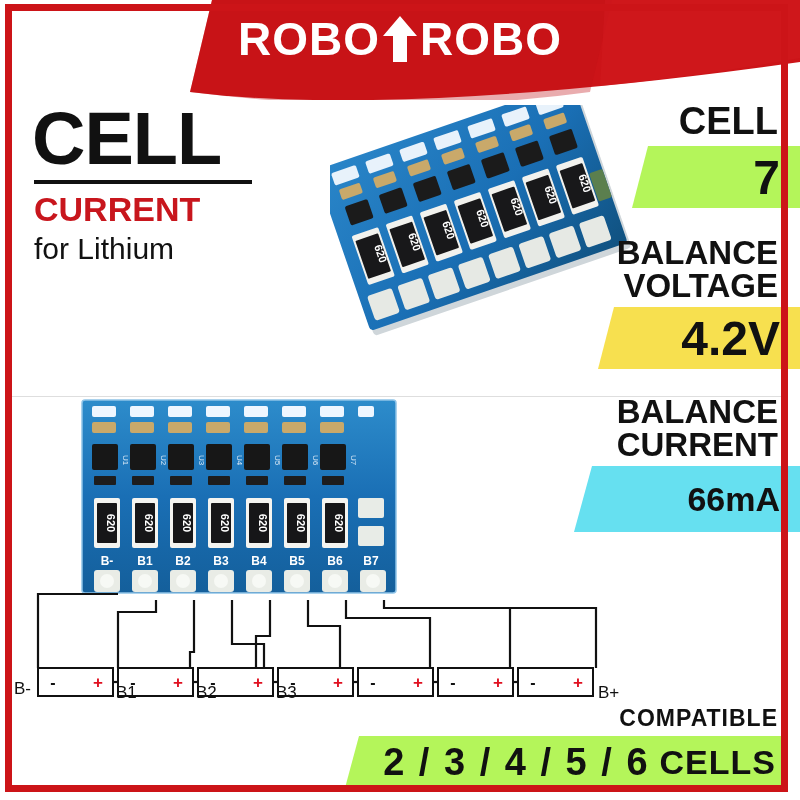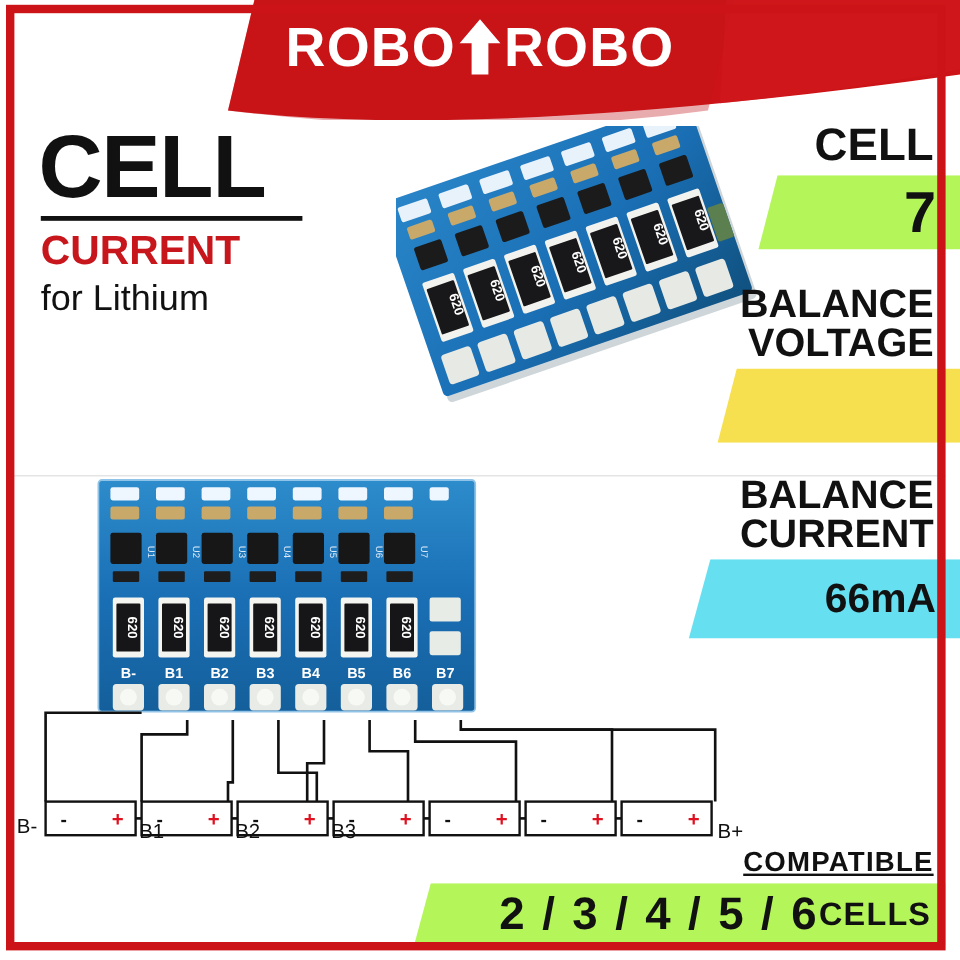--- a/index.html
+++ b/index.html
@@ -108,38 +108,37 @@
     background: #dedede; z-index: 5;
   }
 
   
   .compat { position: absolute; left: 0; bottom: 12px; width: 800px; z-index: 20; }
   .compat-label {
     text-align: right; padding-right: 22px;
     font-size: 23px; font-weight: bold; color: #111111;
     letter-spacing: 1px; margin-bottom: 4px;
     font-family: "Liberation Sans", sans-serif;
-    text-decoration: underline;
   }
   .compat-band {
     position: relative; height: 52px; margin-left: 345px; margin-right: 12px;
     display: flex; align-items: center; justify-content: flex-end;
     padding-right: 12px; box-sizing: border-box;
     font-family: "Liberation Sans", sans-serif;
   }
   .compat-band .shape { position:absolute; inset:0; z-index:1; }
   .compat-band .shape svg { display:block; width:100%; height:100%; }
   .compat-nums {
     position: relative; z-index: 2;
     font-size: 38px; font-weight: bold; color: #111111; letter-spacing: 2px;
   }
   .compat-cells {
     position: relative; z-index: 2;
-    font-size: 27px; font-weight: bold; color: #111111;
-    letter-spacing: 1px; 
+    font-size: 34px; font-weight: bold; color: #111111;
+    letter-spacing: 1px; margin-left: 10px;
   }
 
   
   .photo-top { position: absolute; left: 330px; top: 105px; width: 310px; height: 265px; z-index: 10; }
   .photo-main { position: absolute; left: 80px; top: 398px; width: 320px; height: 200px; z-index: 10; }
   .photo-top svg, .photo-main svg { display:block; }
 
   
   .wiring { position: absolute; left: 10px; top: 560px; width: 610px; height: 140px; z-index: 12; }
   .wiring svg { display:block; }
@@ -194,20 +193,21 @@
 
     <div style="margin-top:28px;">
       <div class="spec-label">BALANCE</div>
       <div class="spec-label">VOLTAGE</div>
       <div class="badge" style="margin-top:5px;">
         <div class="shape">
           <svg viewBox="0 0 230 62" preserveAspectRatio="none">
               <path d="M44,0 L230,0 L230,62 L28,62 Z" fill="#f7e04f"></path>
             </svg>
         </div>
+        <span>4.2V</span>
       </div>
     </div>
 
     <div style="margin-top:26px;">
       <div class="spec-label">BALANCE</div>
       <div class="spec-label">CURRENT</div>
       <div class="badge" style="margin-top:5px; height:66px;">
         <div class="shape">
           <svg viewBox="0 0 230 66" preserveAspectRatio="none">
               <path d="M22,0 L230,0 L230,66 L4,66 Z" fill="#66e0f0"></path>

